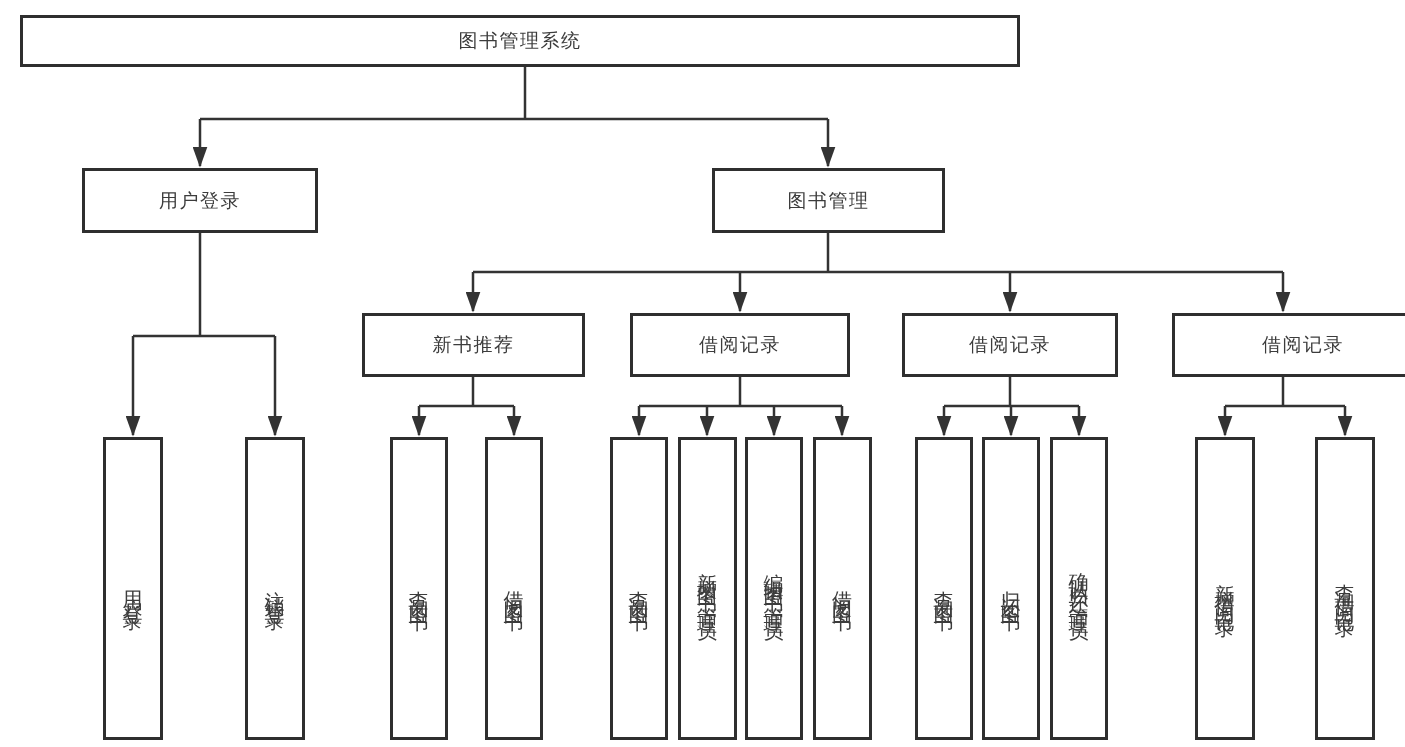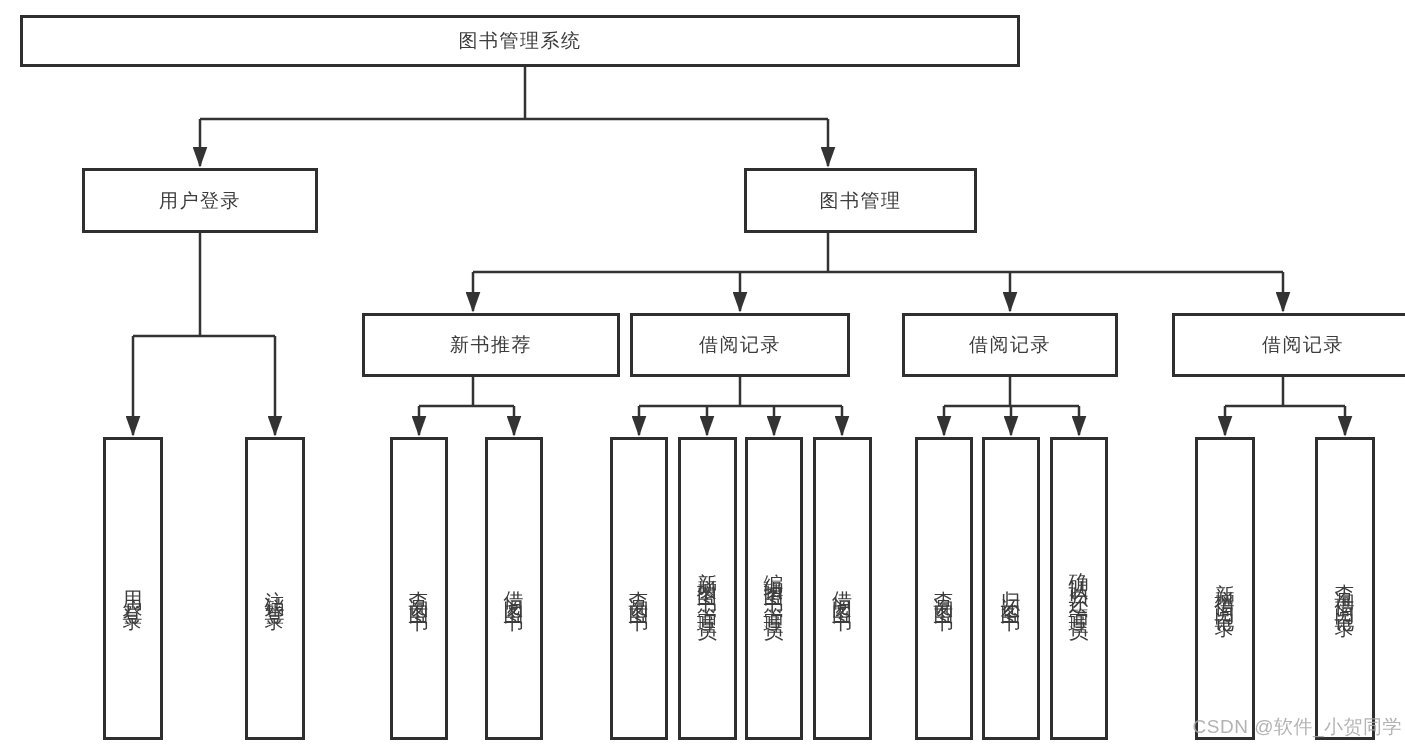--- a/index.html
+++ b/index.html
@@ -90,25 +90,25 @@
     </g>
   </svg>
 
   <div class="node n-h" style="left:20px;top:15px;width:1000px;height:52px">
     <span>图书管理系统</span>
   </div>
 
   <div class="node n-h" style="left:82px;top:168px;width:236px;height:65px">
     <span>用户登录</span>
   </div>
-  <div class="node n-h" style="left:744px;top:168px;width:233px;height:65px">
+  <div class="node n-h" style="left:712px;top:168px;width:233px;height:65px">
     <span>图书管理</span>
   </div>
 
-  <div class="node n-h" style="left:362px;top:313px;width:258px;height:64px">
+  <div class="node n-h" style="left:362px;top:313px;width:223px;height:64px">
     <span>新书推荐</span>
   </div>
   <div class="node n-h" style="left:630px;top:313px;width:220px;height:64px">
     <span>借阅记录</span>
   </div>
   <div class="node n-h" style="left:902px;top:313px;width:216px;height:64px">
     <span>借阅记录</span>
   </div>
   <div class="node n-h" style="left:1172px;top:313px;width:262px;height:64px">
     <span>借阅记录</span>
@@ -151,15 +151,14 @@
     <span>确认归还（管理员）</span>
   </div>
 
   <div class="node n-v" style="left:1195px;top:437px;width:60px;height:303px">
     <span>新增借阅记录</span>
   </div>
   <div class="node n-v" style="left:1315px;top:437px;width:60px;height:303px">
     <span>查询借阅记录</span>
   </div>
 
-  <div class="watermark">CSDN @软件_小贺同学</div>
 
 </div>
 
 </body></html>

